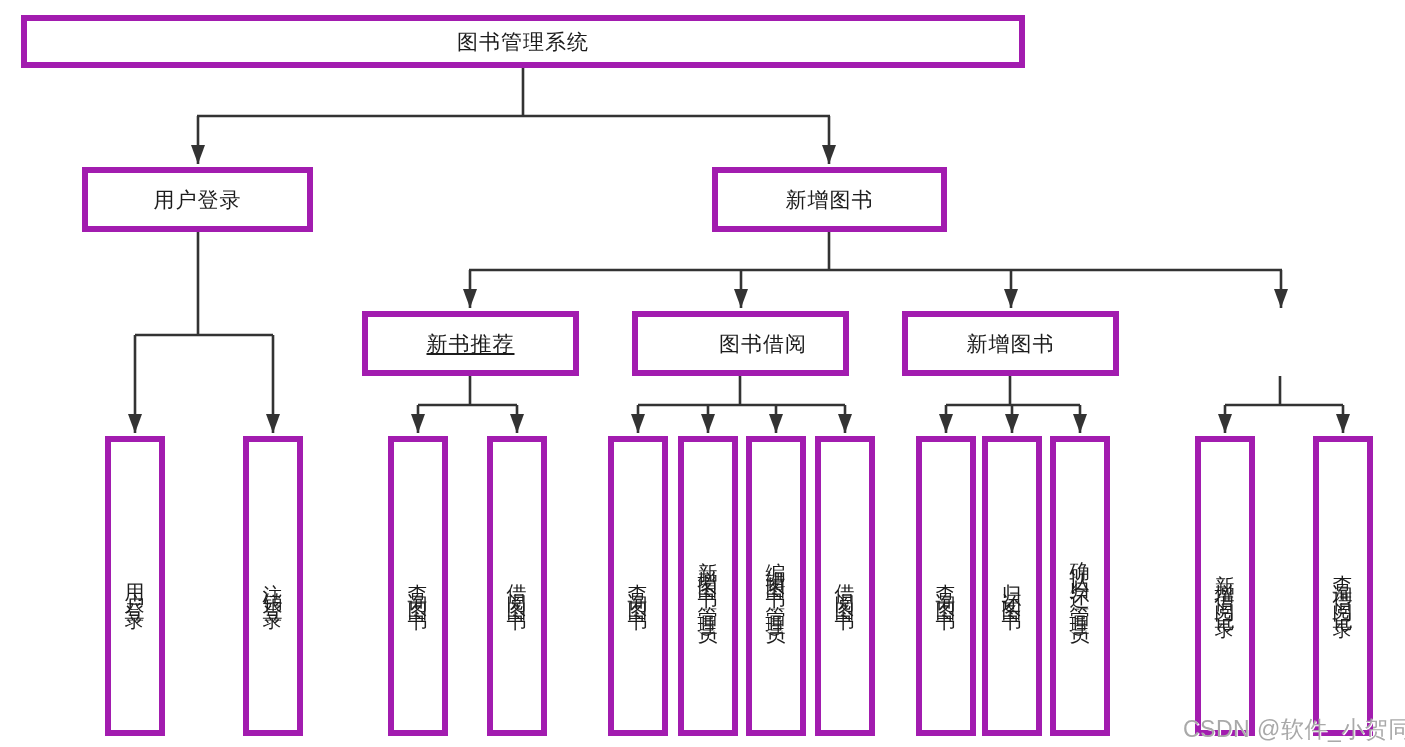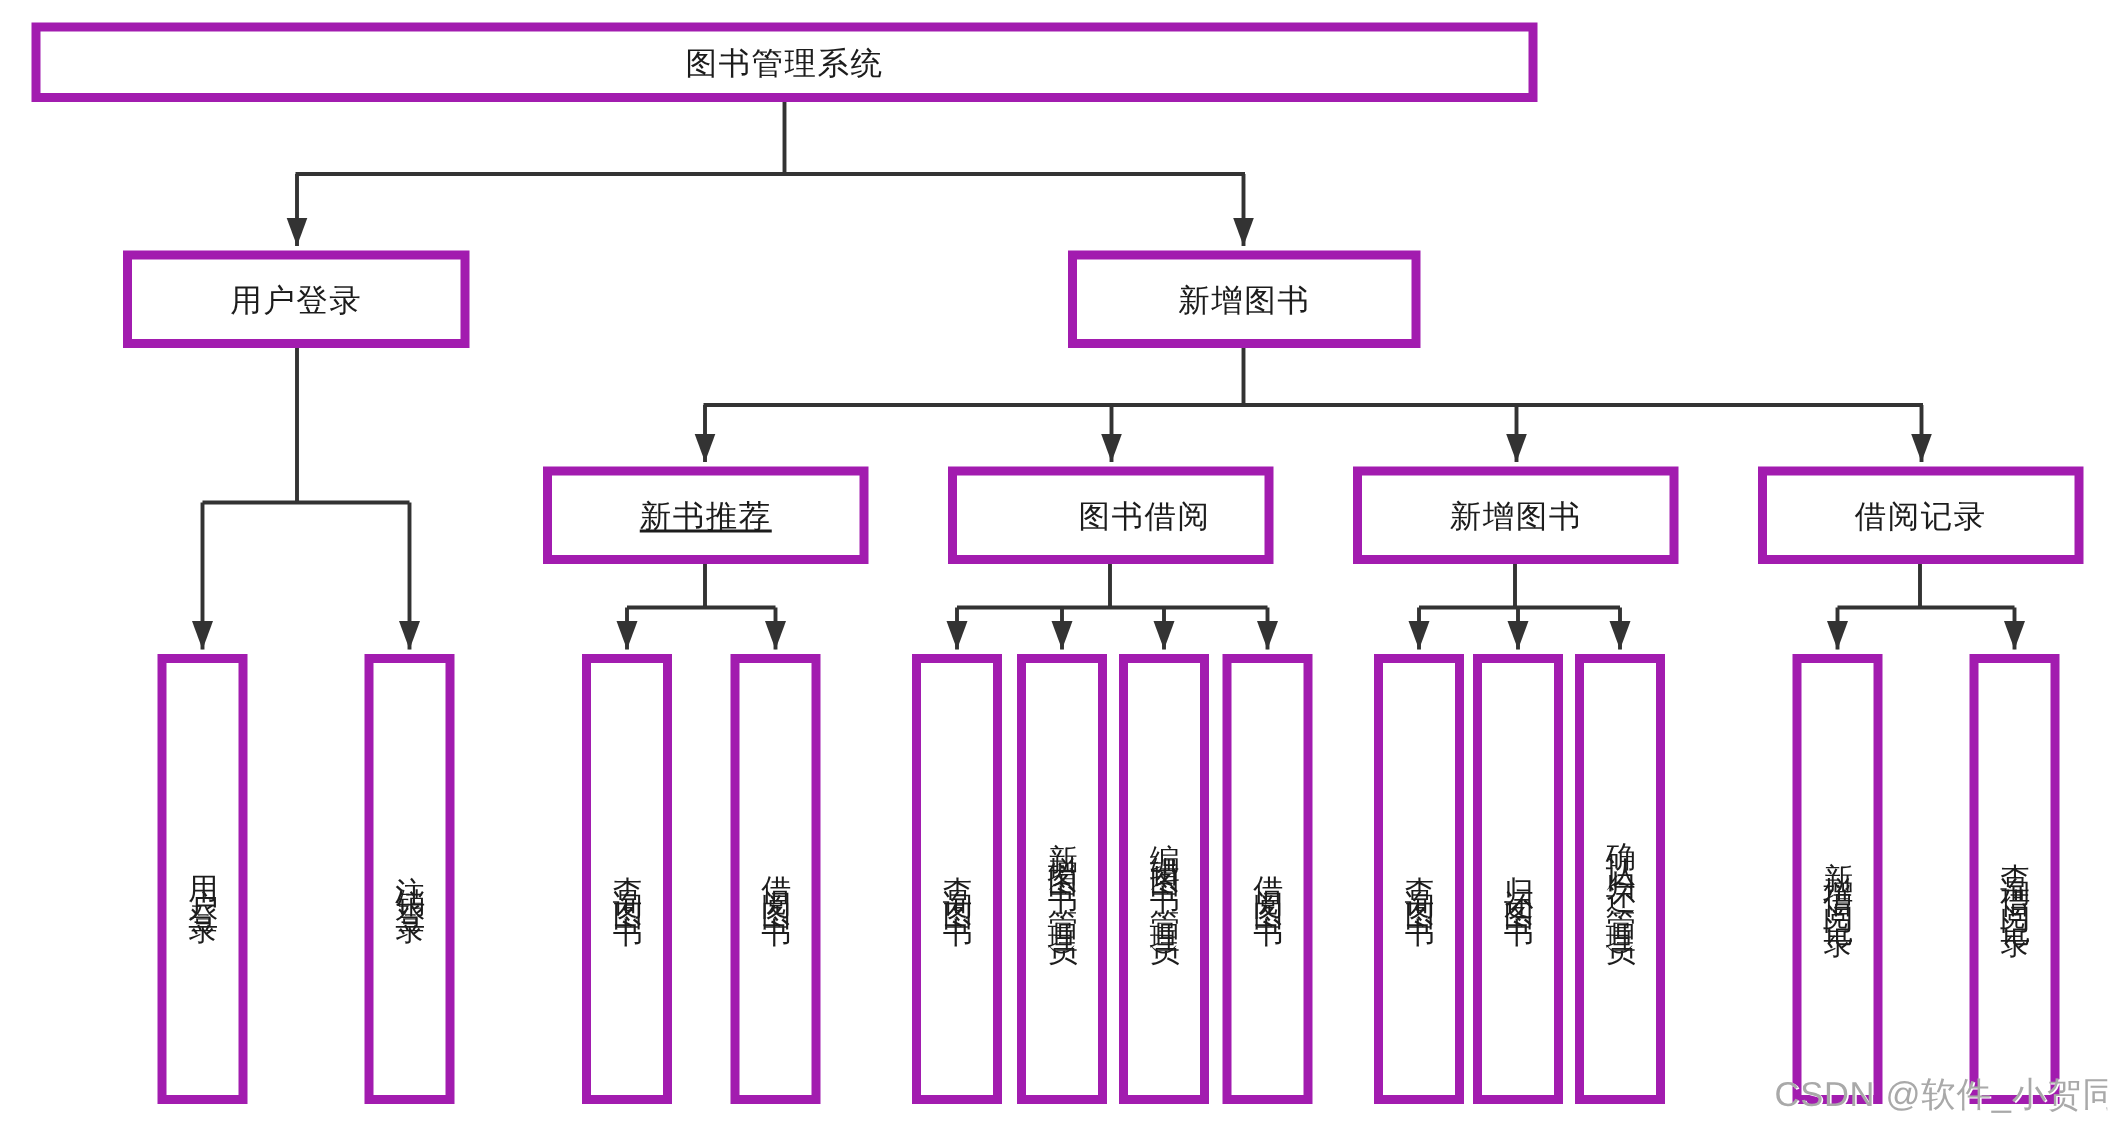--- a/index.html
+++ b/index.html
@@ -118,23 +118,20 @@
 
   <div class="node" style="left:362px; top:311px; width:217px; height:65px;text-decoration:underline;">
     <span>新书推荐</span>
   </div>
   <div class="node" style="left:632px; top:311px; width:217px; height:65px;padding-left:45px;">
     <span>图书借阅</span>
   </div>
   <div class="node" style="left:902px; top:311px; width:217px; height:65px;">
     <span>新增图书</span>
   </div>
-  <div class="node" style="left:1172px; top:311px; width:217px; height:65px;">
-    <span>借阅记录</span>
-  </div>
 
   <div class="node leaf" style="left:105px; top:436px; width:60px; height:300px;">
     <span class="vtxt">用户登录</span>
   </div>
   <div class="node leaf" style="left:243px; top:436px; width:60px; height:300px;">
     <span class="vtxt">注销登录</span>
   </div>
 
   <div class="node leaf" style="left:388px; top:436px; width:60px; height:300px;">
     <span class="vtxt">查询图书</span>

